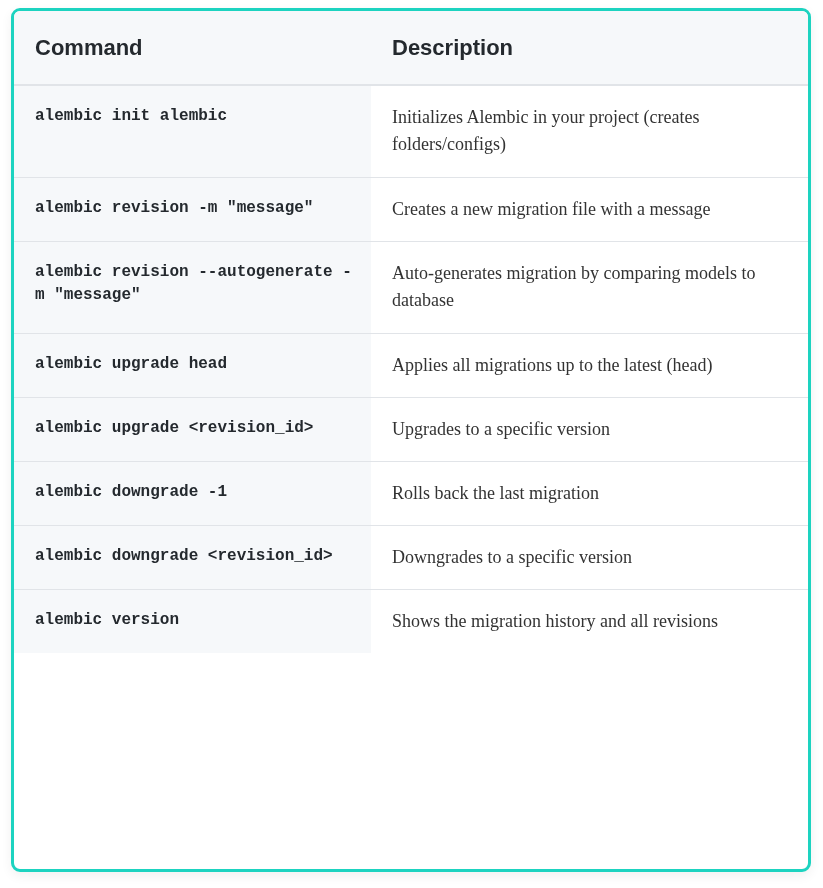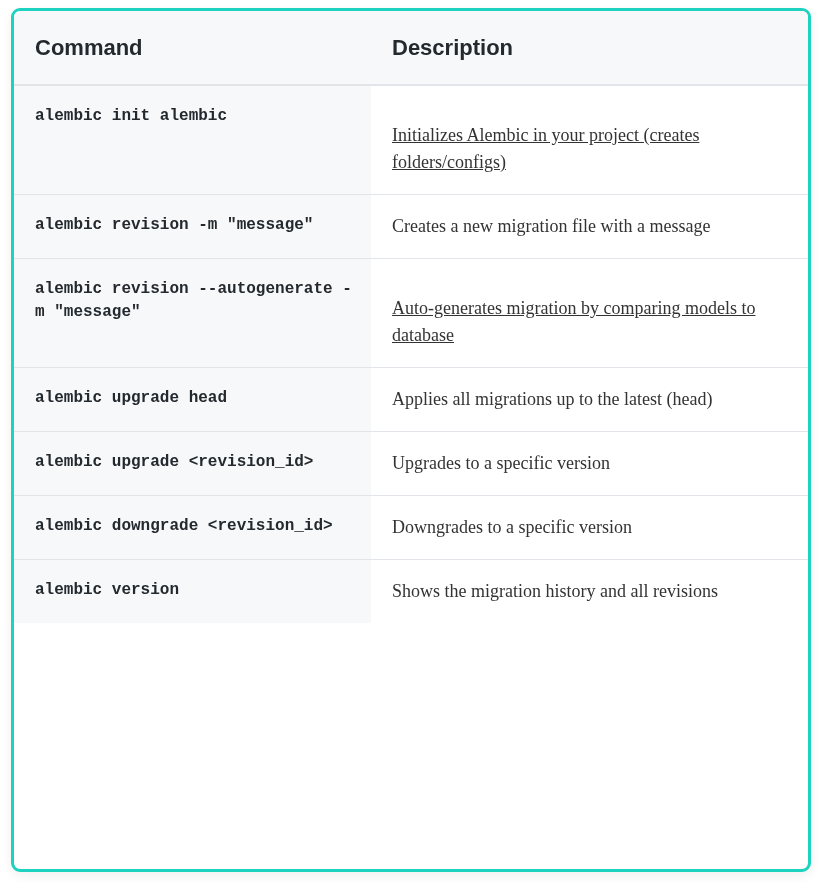--- a/index.html
+++ b/index.html
@@ -62,21 +62,21 @@
     td.desc {
       background: #ffffff;
       padding: 19px 30px 0 21px;
       font-family: "Liberation Serif", serif;
       font-size: 18px;
       line-height: 27px;
       color: #333333;
     }
     tr.two td { height: 72px; margin-top: 44px; }
     tr.one td { height: 44px; }
-    tr.two td.desc { padding-top: 36px; text-decoration: underline; }
+    tr.two td.desc { padding-top: 18px; }
     tr.one td.desc { padding-top: 18px; }
     tr.last td { height: 72px; }
   </style>
 </head>
 <body>
 
 <div class="card">
   <table>
     <colgroup>
         <col class="c1">
@@ -103,20 +103,24 @@
       </tr>
       <tr class="one">
         <td class="cmd">alembic upgrade head</td>
         <td class="desc">Applies all migrations up to the latest (head)</td>
       </tr>
       <tr class="one">
         <td class="cmd">alembic upgrade &lt;revision_id&gt;</td>
         <td class="desc">Upgrades to a specific version</td>
       </tr>
       <tr class="one">
+        <td class="cmd">alembic downgrade -1</td>
+        <td class="desc">Rolls back the last migration</td>
+      </tr>
+      <tr class="one">
         <td class="cmd">alembic downgrade &lt;revision_id&gt;</td>
         <td class="desc">Downgrades to a specific version</td>
       </tr>
       <tr class="one">
         <td class="cmd">alembic version</td>
         <td class="desc">Shows the migration history and all revisions</td>
       </tr>
     </tbody>
   </table>
 </div>

